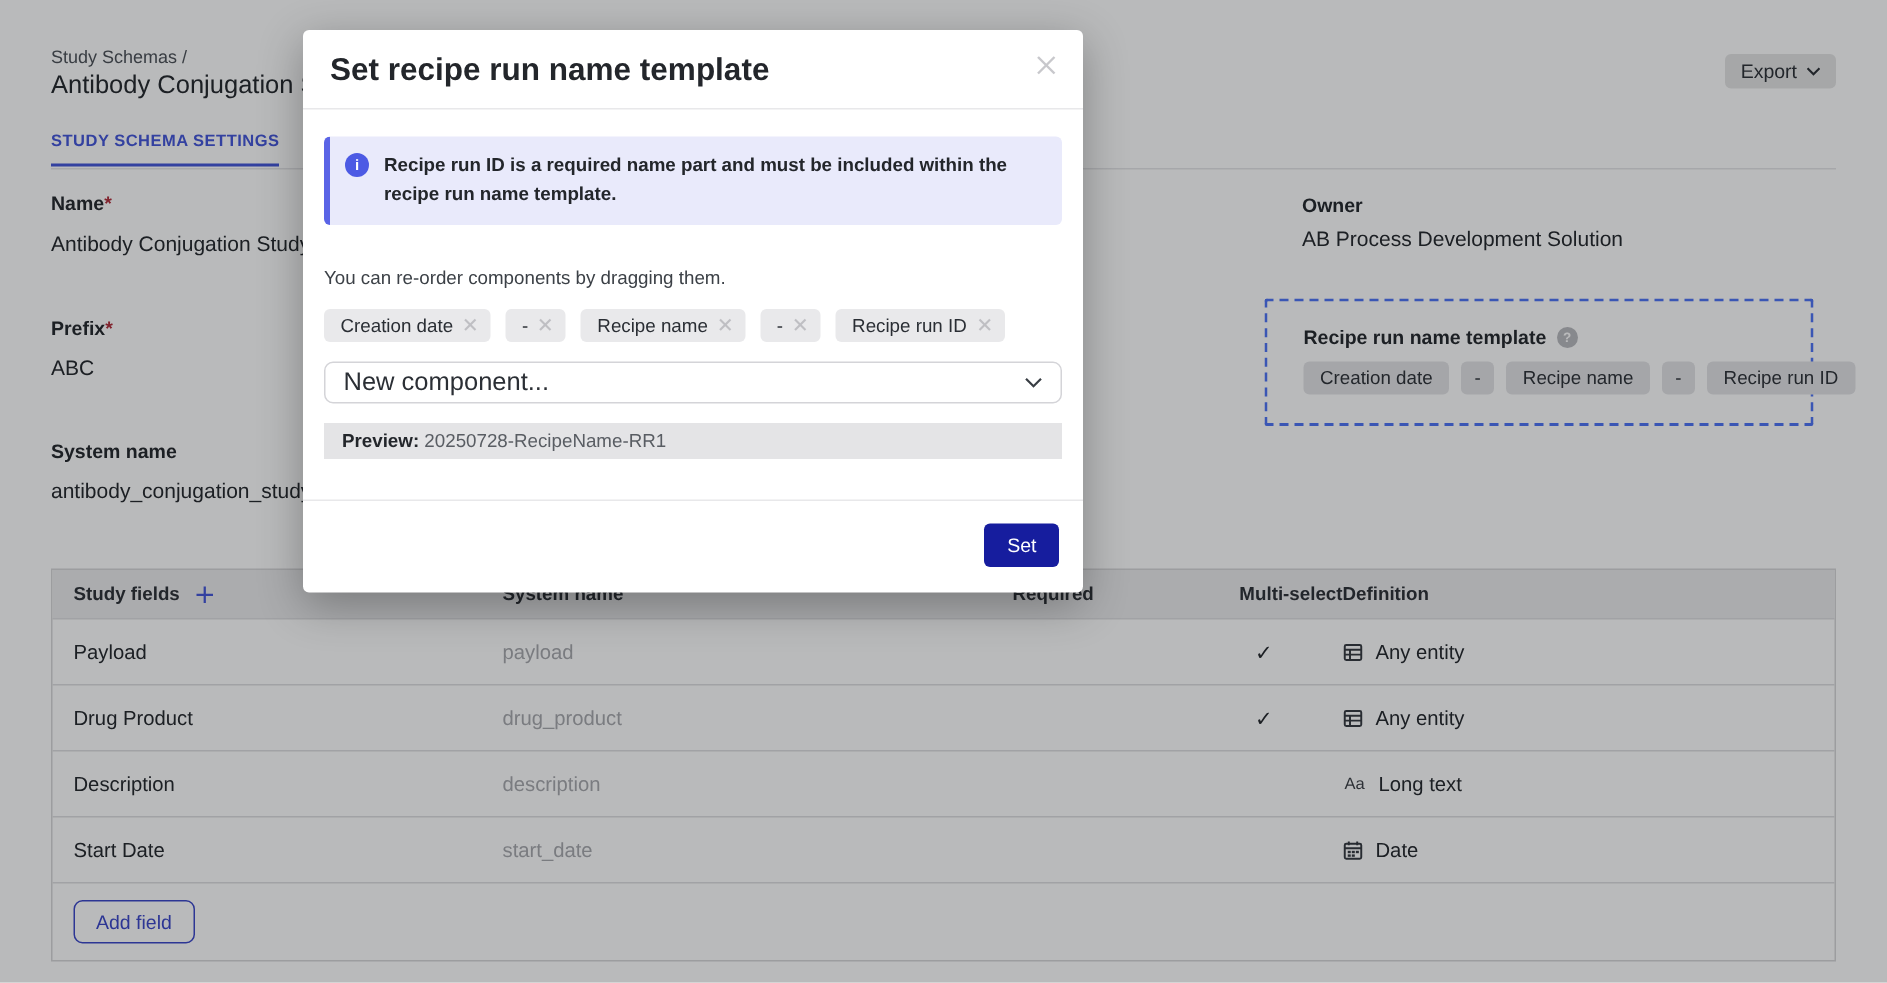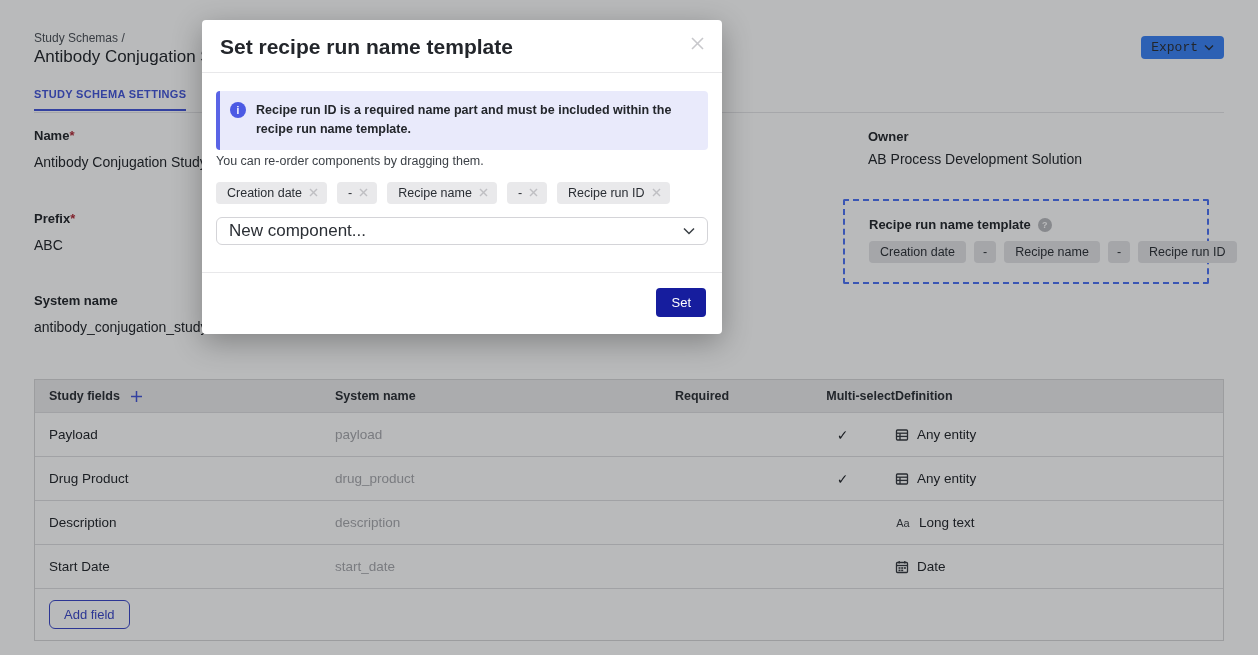--- a/index.html
+++ b/index.html
@@ -6,22 +6,22 @@
   html,body { width:1258px; height:655px; overflow:hidden; }
   body { position:relative; background:#ffffff; font-family:"Liberation Sans",sans-serif; color:#23262b; }
 
   
   .page { position:absolute; inset:0; background:#fff; }
 
   .breadcrumb { position:absolute; left:34px; top:31px; font-size:12px; color:#4b5057; }
   .page-title { position:absolute; left:34px; top:47px; font-size:17px; color:#23262b; white-space:nowrap; }
 
   .export-btn { position:absolute; right:34px; top:36px; height:23px; display:flex; align-items:center; gap:6px;
-    background:#3b82f6; border:none; border-radius:4px; padding:0 10px; font-size:13px; color:#2b2f35; cursor:pointer;
-    font-family:Liberation Mono, monospace;margin-left:16px; }
+    background:#e5e5e5; border:none; border-radius:4px; padding:0 10px; font-size:13px; color:#2b2f35; cursor:pointer;
+    font-family:Liberation Sans, sans-serif;margin-left:16px; }
 
   .tabs { position:absolute; left:34px; top:88px; display:flex; gap:16px; font-size:11px; font-weight:700; letter-spacing:.03em; }
   .tab { padding-bottom:9px; cursor:pointer; }
   .tab.active { color:#4355d9; border-bottom:2px solid #4355d9; }
   .tab.inactive { color:#5c6167; }
   .tabs-divider { position:absolute; left:34px; right:34px; top:112px; height:1px; background:#e5e5e7; }
 
   .field-group { position:absolute; left:34px; }
   .fg-label { font-size:13px; font-weight:700; color:#23262b; }
   .fg-label .req { color:#b02a37; }
@@ -68,21 +68,21 @@
   .modal-close { position:absolute; right:14px; top:12px; width:22px; height:22px; display:flex; align-items:center;
     justify-content:center; cursor:pointer; }
   .modal-body { padding:18px 14px 27px; }
 
   .info-banner { display:flex; gap:10px; background:#e9eafb; border-left:4px solid #5a64e6; border-radius:4px;
     padding:10px 14px 10px 10px; }
   .info-icon { flex:0 0 auto; width:16px; height:16px; margin-top:1px; border-radius:50%; background:#4c5ae4; color:#fff;
     font-size:10px; font-weight:700; display:flex; align-items:center; justify-content:center; }
   .info-text { font-size:12.5px; font-weight:700; line-height:1.55; color:#23262b; }
 
-  .hint { margin-top:4px; font-size:12.5px; color:#3c4147; }
+  .hint { margin-top:28px; font-size:12.5px; color:#3c4147; }
 
   .mchips { display:flex; gap:10px; margin-top:14px; }
   .mchip { display:inline-flex; align-items:center; gap:7px; background:#e9e9eb; border-radius:4px; padding:4px 9px 4px 11px;
     font-size:12.5px; color:#2a2e34; cursor:grab; white-space:nowrap; }
   .chip-x { display:flex; align-items:center; cursor:pointer; }
 
   .component-select { margin-top:13px; height:28px; border:1px solid #d4d4d8; border-radius:6px; display:flex;
     align-items:center; justify-content:space-between; padding:0 12px; font-size:17px; color:#2b2f35; cursor:pointer; }
 
   .preview-bar { margin-top:13px; background:#e4e4e6; padding:5px 12px; font-size:12.5px; }
@@ -302,18 +302,22 @@
       </span>
     </div>
 
     <div class="component-select">
       <span>New component...</span>
       <svg width="12" height="8" viewBox="0 0 12 8">
           <polyline points="1,1.5 6,6.5 11,1.5" fill="none" stroke="#3a3f45" stroke-width="1.5"></polyline>
         </svg>
     </div>
 
+    <div class="preview-bar">
+      <span class="preview-label">Preview:</span>
+      <span class="preview-value">20250728-RecipeName-RR1</span>
+    </div>
   </div>
 
   <div class="modal-footer">
     <button class="set-btn">Set</button>
   </div>
 </div>
 
 </body></html>

